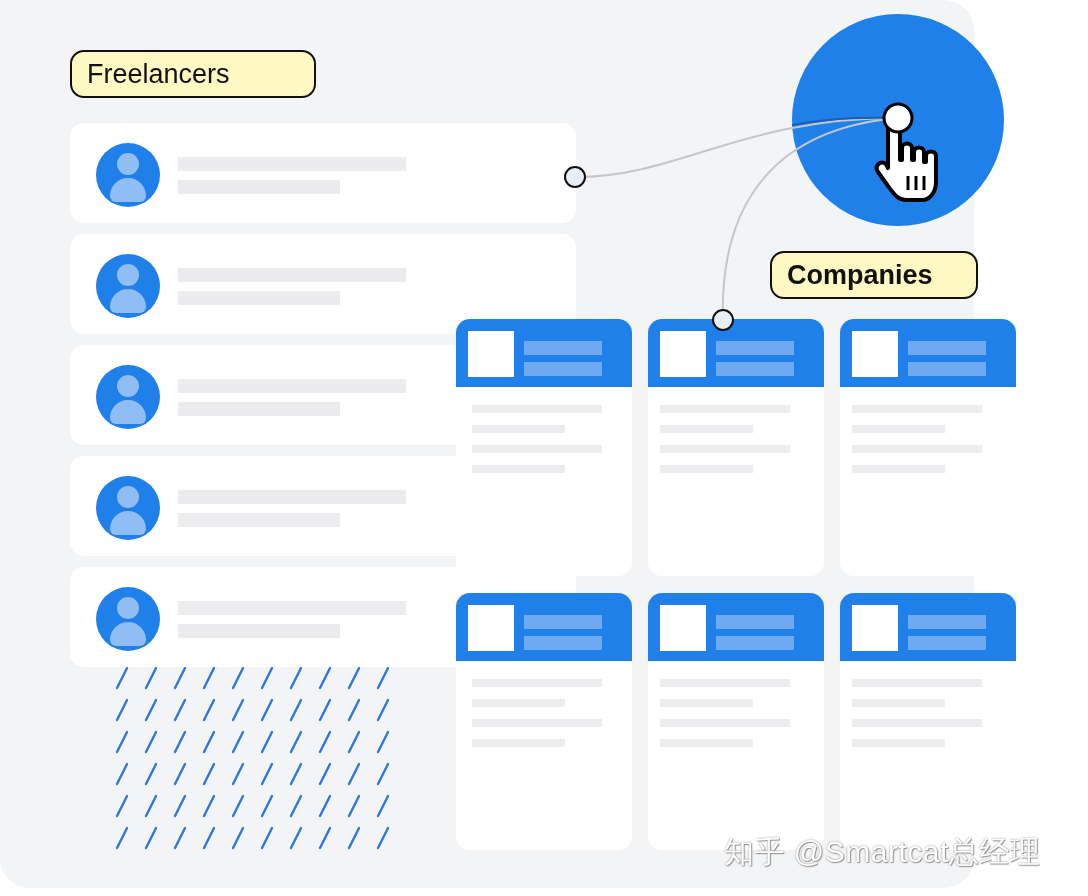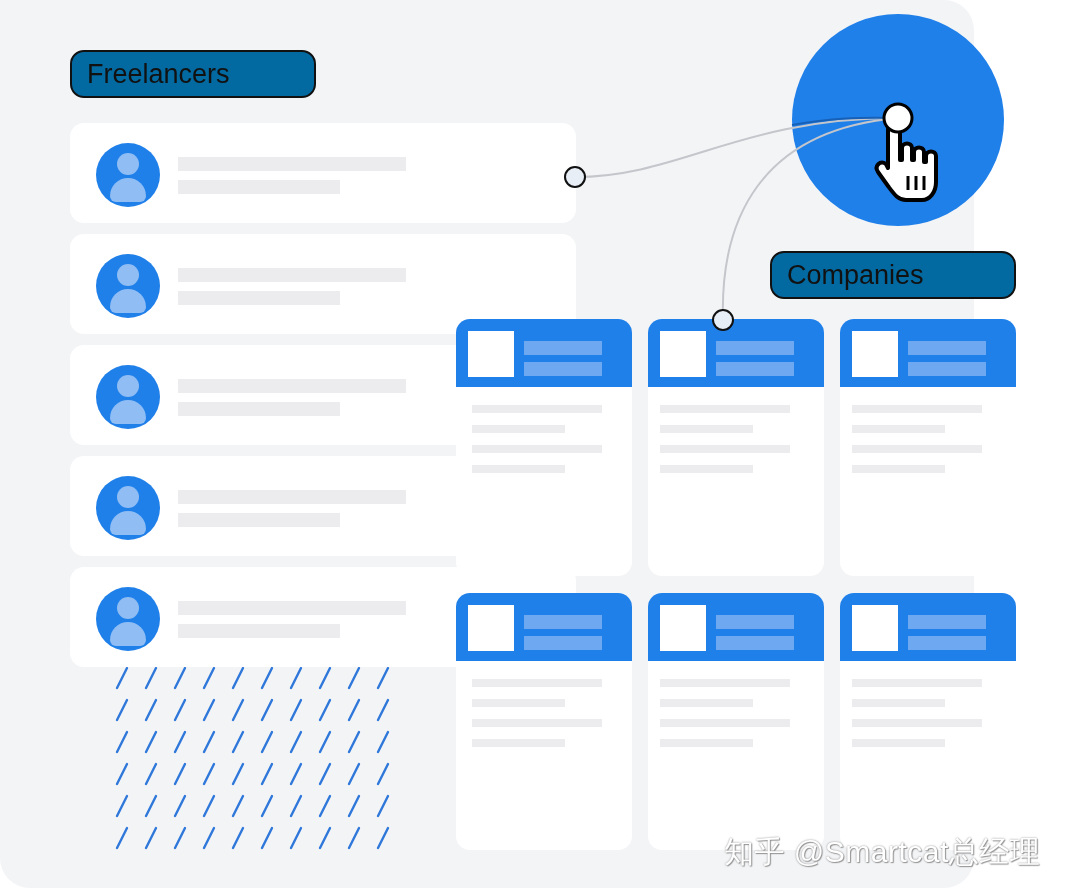--- a/index.html
+++ b/index.html
@@ -1,18 +1,18 @@
 <!DOCTYPE html>
 <html><head>
 <meta charset="utf-8">
 <style>
   html, body { margin:0; padding:0; }
   body { width:1088px; height:896px; position:relative; background:#ffffff; overflow:hidden; font-family:"Liberation Sans", sans-serif; }
   .panel { position:absolute; left:0; top:0; width:974px; height:888px; background:#f3f4f6; border-radius:0 30px 30px 30px; }
-  .label-pill { position:absolute; height:48px; border:2px solid #111; border-radius:14px; background:#0369a1; box-sizing:border-box; font-size:27px; color:#111; padding-left:15px; line-height:44px; }
+  .label-pill { position:absolute; height:48px; border:2px solid #111; border-radius:14px; background:#fef9c3; box-sizing:border-box; font-size:27px; color:#111; padding-left:15px; line-height:44px; }
   .fl-card { position:absolute; left:70px; width:506px; height:100px; background:#fff; border-radius:14px; }
   .avatar { position:absolute; left:26px; top:20px; width:64px; height:64px; border-radius:50%; background:#2080ea; overflow:hidden; }
   .avatar .head { position:absolute; left:21px; top:10px; width:22px; height:22px; border-radius:50%; background:#8fbdf4; }
   .avatar .body { position:absolute; left:14px; top:35px; width:36px; height:24px; border-radius:18px 18px 6px 6px; background:#8fbdf4; }
   .bar { position:absolute; background:#ececef; height:14px; }
   .co-card { position:absolute; width:176px; background:#fff; border-radius:14px; overflow:hidden; }
   .co-head { position:absolute; left:0; top:0; width:100%; height:68px; background:#2080ea; }
   .co-logo { position:absolute; left:12px; top:12px; width:46px; height:46px; background:#fff; }
   .co-hbar { position:absolute; left:68px; width:78px; height:14px; background:#6ea8f0; }
   .node { position:absolute; width:22px; height:22px; border-radius:50%; border:2px solid #111; background:#e8eef6; box-sizing:border-box; }
@@ -85,21 +85,21 @@
 </svg>
 
 <svg style="position:absolute;left:868px;top:100px;" width="100" height="110" viewBox="0 0 100 110">
   <path d="M20 30 C20 22 32 22 32 30 L32 60 L34 60 L34 48 C34 42 44 42 44 48 L44 60 L46 60 L46 52 C46 46 56 46 56 52 L56 62 L58 62 L58 56 C58 50 68 50 68 56 L68 82 C68 92 62 100 54 100 L38 100 C30 100 26 94 20 86 L10 72 C6 66 12 60 18 64 L20 68 Z" fill="#fff" stroke="#000" stroke-width="4" stroke-linejoin="round"></path>
   <line x1="40" y1="76" x2="40" y2="90" stroke="#000" stroke-width="3"></line>
   <line x1="48" y1="76" x2="48" y2="90" stroke="#000" stroke-width="3"></line>
   <line x1="56" y1="76" x2="56" y2="90" stroke="#000" stroke-width="3"></line>
   <circle cx="30" cy="18" r="14" fill="#fff" stroke="#000" stroke-width="3"></circle>
 </svg>
 
-<div class="label-pill" style="left:770px;top:251px;width:246px;">Companies</div>
+<div class="label-pill" style="left:770px;top:251px;width:208px;font-weight:bold;">Companies</div>
 
 <div class="co-card" style="left:456px;top:319px;height:257px;">
   <div class="co-head">
     <div class="co-logo"></div>
     <div class="co-hbar" style="top:22px;"></div>
     <div class="co-hbar" style="top:43px;"></div>
   </div>
   <div class="bar" style="left:16px;top:86px;width:130px;height:8px;"></div>
   <div class="bar" style="left:16px;top:106px;width:93px;height:8px;"></div>
   <div class="bar" style="left:16px;top:126px;width:130px;height:8px;"></div>

